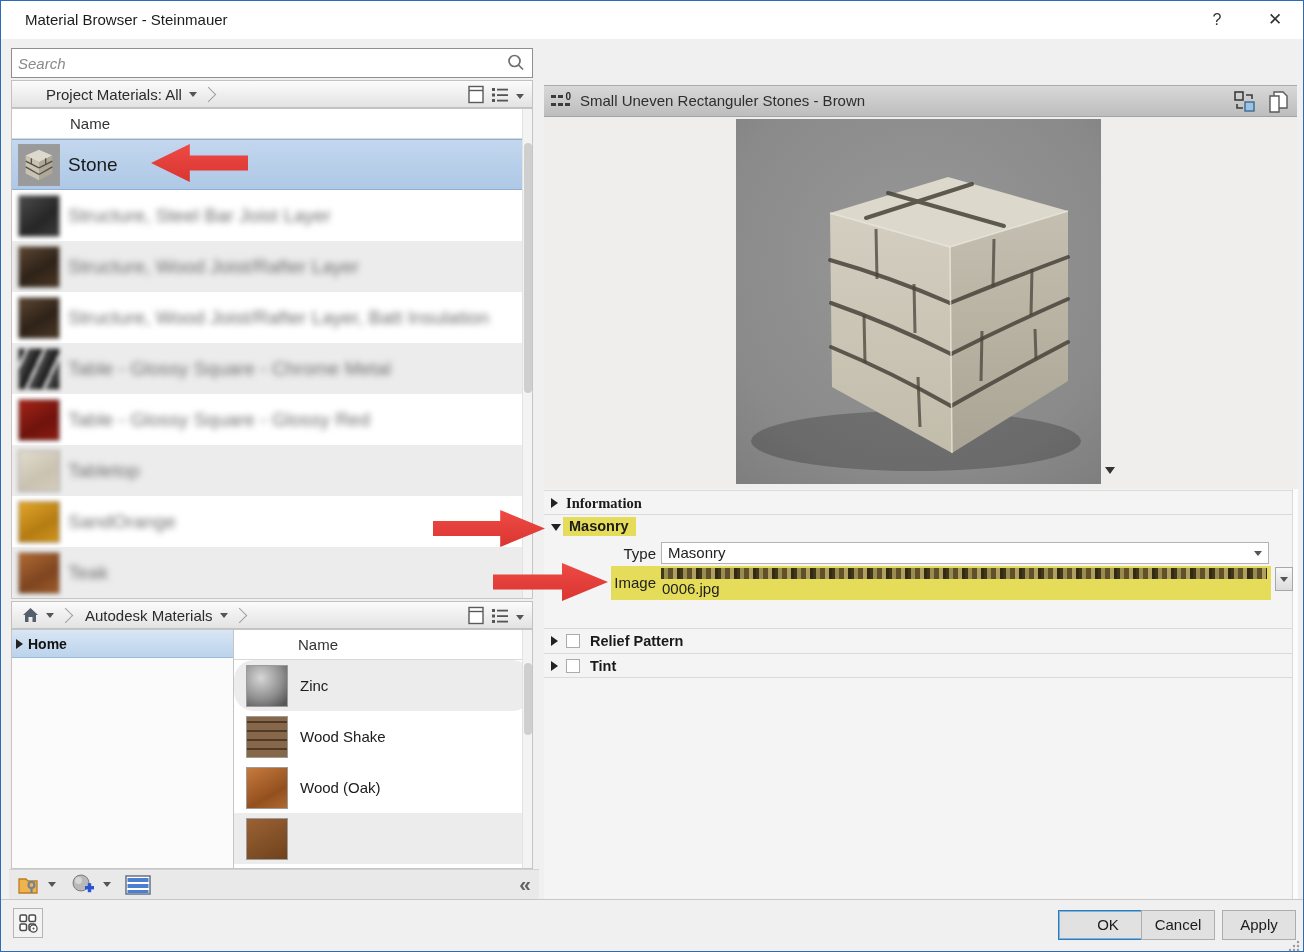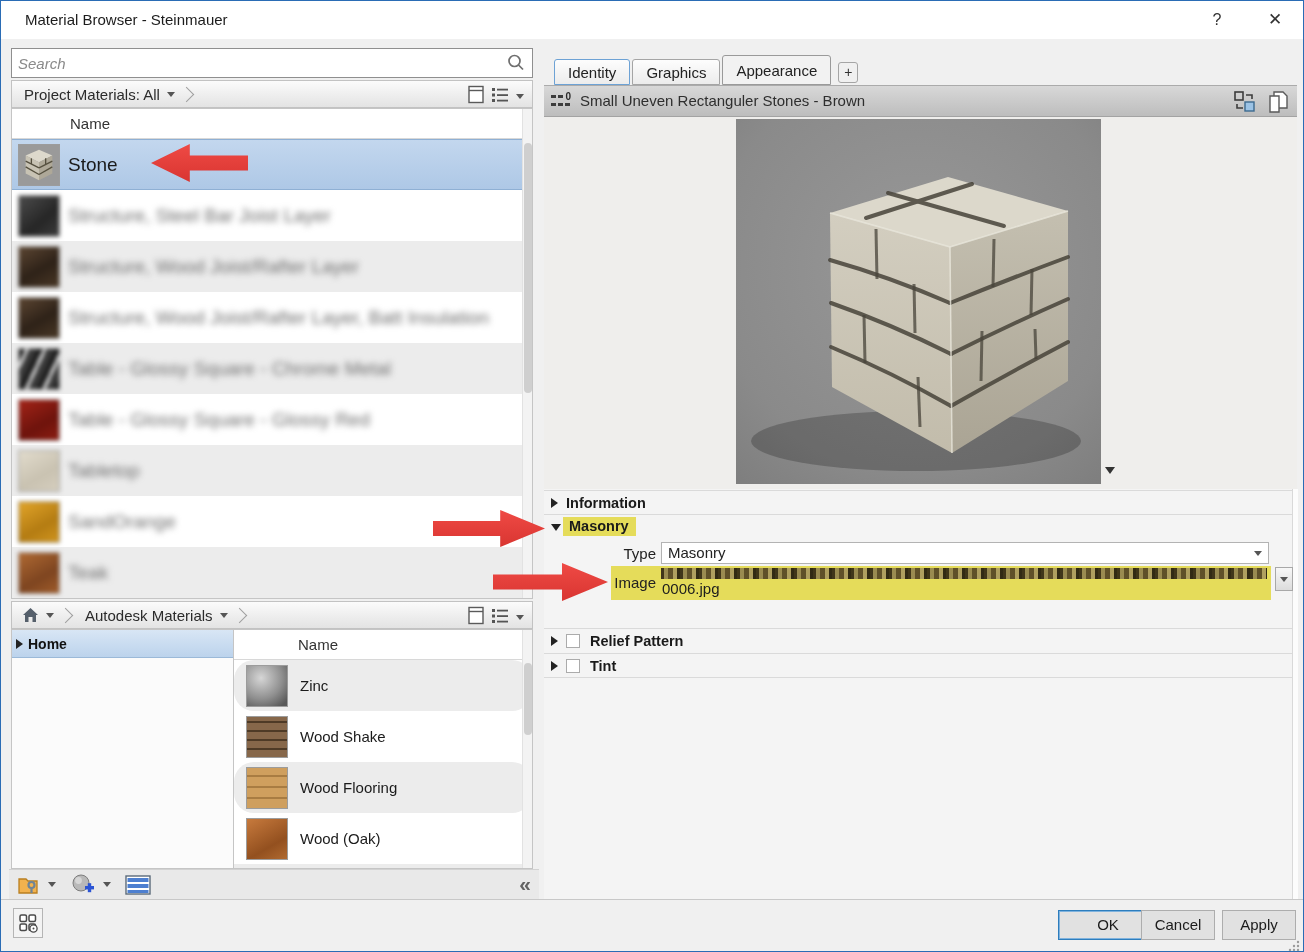--- a/index.html
+++ b/index.html
@@ -13,21 +13,21 @@
   .win-help{left:1200px;width:32px;}
   .win-close{left:1256px;width:36px;font-size:17px;}
 
   
   .search-box{position:absolute;left:10px;top:47px;width:522px;height:30px;background:#fff;border:1px solid #8f8f8f;}
   .search-box input{position:absolute;left:4px;top:2px;width:486px;height:24px;border:none;outline:none;font-size:15px;color:#333;background:transparent;}
   .search-box input::placeholder{font-style:italic;color:#8a8a8a;}
   .search-glyph{position:absolute;right:5px;top:3px;}
 
   .crumb{position:absolute;left:10px;height:28px;width:522px;background:linear-gradient(#fbfbfb,#e3e3e3);border:1px solid #c2c2c2;display:flex;align-items:center;}
-  .crumb1{top:79px;}
+  .crumb1{top:79px;padding-left:22px;}
   .crumb2{top:600px;}
   .crumb-label{font-size:15px;color:#2b2b2b;margin-left:12px;}
   .caret{width:0;height:0;border-left:4px solid transparent;border-right:4px solid transparent;border-top:5px solid #555;display:inline-block;margin-left:7px;}
   .chev-sep{width:11px;height:11px;border-top:1px solid #9f9f9f;border-right:1px solid #9f9f9f;transform:rotate(45deg);margin-left:6px;flex:none;}
   .crumb-icons{position:absolute;right:8px;top:4px;display:flex;align-items:center;gap:6px;}
 
   
   .mat-table{position:absolute;left:10px;top:107px;width:522px;height:491px;background:#fff;border:1px solid #c5c5c5;overflow:hidden;}
   .mat-header{height:30px;border-bottom:1px solid #d8d8d8;font-size:15px;color:#333;line-height:30px;padding-left:58px;background:#fff;}
   .mrow{height:51px;display:flex;align-items:center;position:relative;}
@@ -99,21 +99,21 @@
   .preview-caret{position:absolute;left:1102px;top:461px;width:16px;height:14px;}
 
   .props-bg{position:absolute;left:543px;top:488px;width:753px;height:410px;background:#f4f4f4;}
   .props-gutter{position:absolute;left:1291px;top:488px;width:6px;height:410px;background:#fcfcfc;border-left:1px solid #d9d9d9;}
   .sec{position:absolute;left:543px;width:748px;font-size:14px;}
   .sec-label{font-weight:bold;color:#1a1a1a;font-size:14.5px;}
   .exp{position:absolute;left:7px;}
   .exp-r{top:7px;width:0;height:0;border-top:5px solid transparent;border-bottom:5px solid transparent;border-left:7px solid #222;}
   .exp-d{top:9px;width:0;height:0;border-left:5px solid transparent;border-right:5px solid transparent;border-top:7px solid #222;}
   .sec-info{top:489px;height:25px;border-top:1px solid #dadada;border-bottom:1px solid #dadada;}
-  .sec-info .sec-label{position:absolute;left:22px;top:4px;}
+  .sec-info .sec-label{position:absolute;left:22px;top:4px;font-family:Liberation Serif, serif;}
   .sec-masonry{top:514px;height:26px;}
   .hl-label{position:absolute;left:19px;top:2px;background:#e5dc5a;padding:1px 7px 2px 6px;}
   .frow{position:absolute;left:543px;width:748px;height:25px;}
   .frow-type{top:540px;}
   .frow-image{top:565px;height:16px;}
   .frow-finish{top:599px;}
   .flabel{position:absolute;left:0;width:112px;text-align:right;font-size:15px;color:#222;line-height:25px;}
   .combo{position:absolute;left:117px;top:1px;width:1151px... }
   .combo{position:absolute;left:117px;top:1px;width:1151px;height:22px;}
   .combo{position:absolute;left:117px;top:1px;width:608px;height:22px;background:#fff;border:1px solid #b3b3b3;font-size:15px;color:#222;line-height:20px;padding-left:6px;}
@@ -276,24 +276,20 @@
     <div class="lib-header">Name</div>
     <div id="library-rows">
         <div class="lrow alt">
           <div class="mthumb t-zinc"></div>
           <div class="mname">Zinc</div>
         </div>
         <div class="lrow">
           <div class="mthumb t-woodshake"></div>
           <div class="mname">Wood Shake</div>
         </div>
-        <div class="lrow alt">
-          <div class="mthumb t-woodfloor"></div>
-          <div class="mname">Wood Flooring</div>
-        </div>
         <div class="lrow">
           <div class="mthumb t-woodoak"></div>
           <div class="mname">Wood (Oak)</div>
         </div>
       </div>
     <div class="lib-partial">
       <div class="mthumb t-partial" style="width:42px;height:42px;margin:0 12px;border:1px solid #9c9c9c;"></div>
     </div>
     <div class="scrolltrack">
       <div class="scrollthumb" style="top:33px;height:72px;"></div>
@@ -348,26 +344,20 @@
           <circle cx="10" cy="2" r="1.2" fill="#9a9a9a"></circle>
           <circle cx="6" cy="6" r="1.2" fill="#9a9a9a"></circle>
           <circle cx="10" cy="6" r="1.2" fill="#9a9a9a"></circle>
           <circle cx="2" cy="10" r="1.2" fill="#9a9a9a"></circle>
           <circle cx="6" cy="10" r="1.2" fill="#9a9a9a"></circle>
           <circle cx="10" cy="10" r="1.2" fill="#9a9a9a"></circle>
         </svg>
     </span>
   </div>
 
-  <div class="tabs">
-    <div class="tab first">Identity</div>
-    <div class="tab">Graphics</div>
-    <div class="tab active">Appearance</div>
-    <div class="tab-add">+</div>
-  </div>
 
   <div class="asset-bar">
     <span class="uses-ind">
       <svg width="26" height="18" viewBox="0 0 26 18">
           <rect x="0" y="3" width="5" height="3" fill="#3c3c3c"></rect>
           <rect x="7" y="3" width="5" height="3" fill="#3c3c3c"></rect>
           <rect x="0" y="11" width="5" height="3" fill="#3c3c3c"></rect>
           <rect x="7" y="11" width="5" height="3" fill="#3c3c3c"></rect>
           <rect x="14" y="11" width="5" height="3" fill="#3c3c3c"></rect>
           <text x="14.5" y="8" font-size="10" font-weight="bold" fill="#2a2a2a">0</text>

